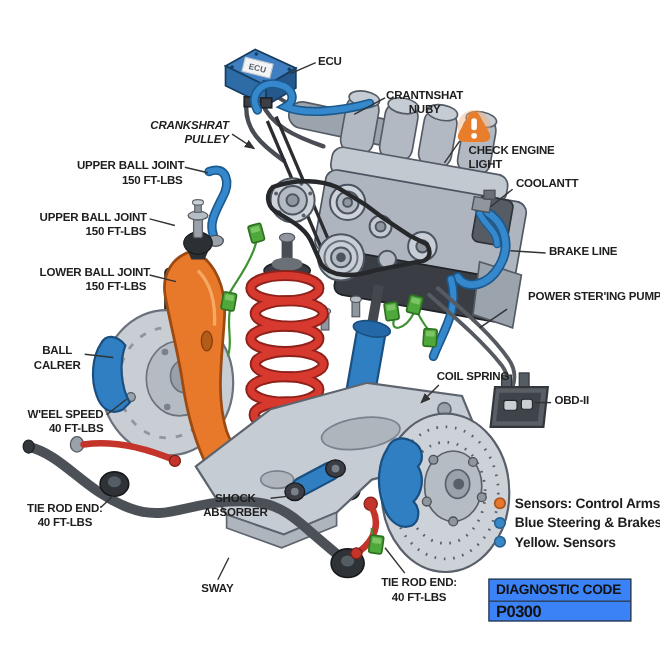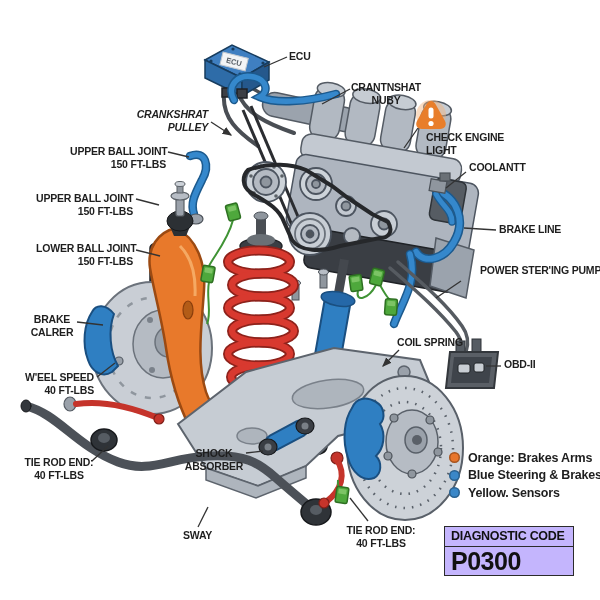--- a/index.html
+++ b/index.html
@@ -10,25 +10,25 @@
            color:#1e1e1e;letter-spacing:-0.2px;white-space:nowrap;}
   .callout span{display:block;}
   .ta-r{text-align:right;} .ta-c{text-align:center;}
   
   #legend{position:absolute;left:449px;top:449px;}
   .legend-row{display:flex;align-items:center;height:17.5px;}
   .legend-dot{width:11px;height:11px;border-radius:50%;margin-right:8px;
               box-shadow:inset 0 0 0 1.5px rgba(0,0,0,0.28);}
   .legend-label{font-weight:bold;font-size:12.5px;color:#1e1e1e;letter-spacing:-0.2px;white-space:nowrap;}
   
-  #diag{position:absolute;left:444px;top:526px;width:128px;background:#c4b5fd;
+  #diag{position:absolute;left:444px;top:526px;width:128px;background:#3b82f6;
         border:1.6px solid #2b2b2b;}
   #diag .hdr{font-weight:bold;font-size:12.5px;letter-spacing:-0.3px;color:#111;
              padding:2px 6px 3px;border-bottom:1.6px solid #2b2b2b;white-space:nowrap;}
-  #diag .code{font-weight:800;font-size:25px;line-height:1.02;color:#111;
+  #diag .code{font-weight:800;font-size:15px;line-height:1.02;color:#111;
               padding:2px 6px 0;letter-spacing:-0.5px;}
   #diag .desc{font-weight:bold;font-size:9.2px;color:#111;padding:0 6px 4px;
               letter-spacing:-0.2px;white-space:nowrap;}
 </style>
 </head>
 <body>
 
 <div id="stage">
 
 <svg id="art" width="600" height="600" viewBox="0 0 600 600">
@@ -374,21 +374,21 @@
 </div>
 <div class="callout ta-r" style="left:36px;top:192px;width:97px;">
   <span>UPPER BALL JOINT</span>
   <span>150 FT-LBS</span>
 </div>
 <div class="callout ta-r" style="left:36px;top:242px;width:97px;">
   <span>LOWER BALL JOINT</span>
   <span>150 FT-LBS</span>
 </div>
 <div class="callout ta-c" style="left:30px;top:313px;width:44px;">
-  <span>BRAKE</span>
+  <span>BALL</span>
   <span>CALRER</span>
 </div>
 <div class="callout ta-r" style="left:14px;top:371px;width:80px;">
   <span>W'EEL SPEED</span>
   <span>40 FT-LBS</span>
 </div>
 <div class="callout ta-c" style="left:24px;top:456px;width:70px;">
   <span>TIE ROD END:</span>
   <span>40 FT-LBS</span>
 </div>
@@ -415,21 +415,21 @@
 <div class="callout" style="left:454px;top:264px;margin-left:26px;">
   <span>POWER STER'ING PUMP</span>
 </div>
 <div class="callout" style="left:504px;top:358px;">
   <span>OBD-II</span>
 </div>
 
 <div id="legend">
   <div class="legend-row">
     <span class="legend-dot" style="background: rgb(232, 118, 44);"></span>
-    <span class="legend-label">Orange: Brakes Arms</span>
+    <span class="legend-label">Sensors: Control Arms</span>
   </div>
   <div class="legend-row">
     <span class="legend-dot" style="background: rgb(58, 135, 200);"></span>
     <span class="legend-label">Blue Steering &amp; Brakes</span>
   </div>
   <div class="legend-row">
     <span class="legend-dot" style="background: rgb(58, 135, 200);"></span>
     <span class="legend-label">Yellow. Sensors</span>
   </div>
 </div>

